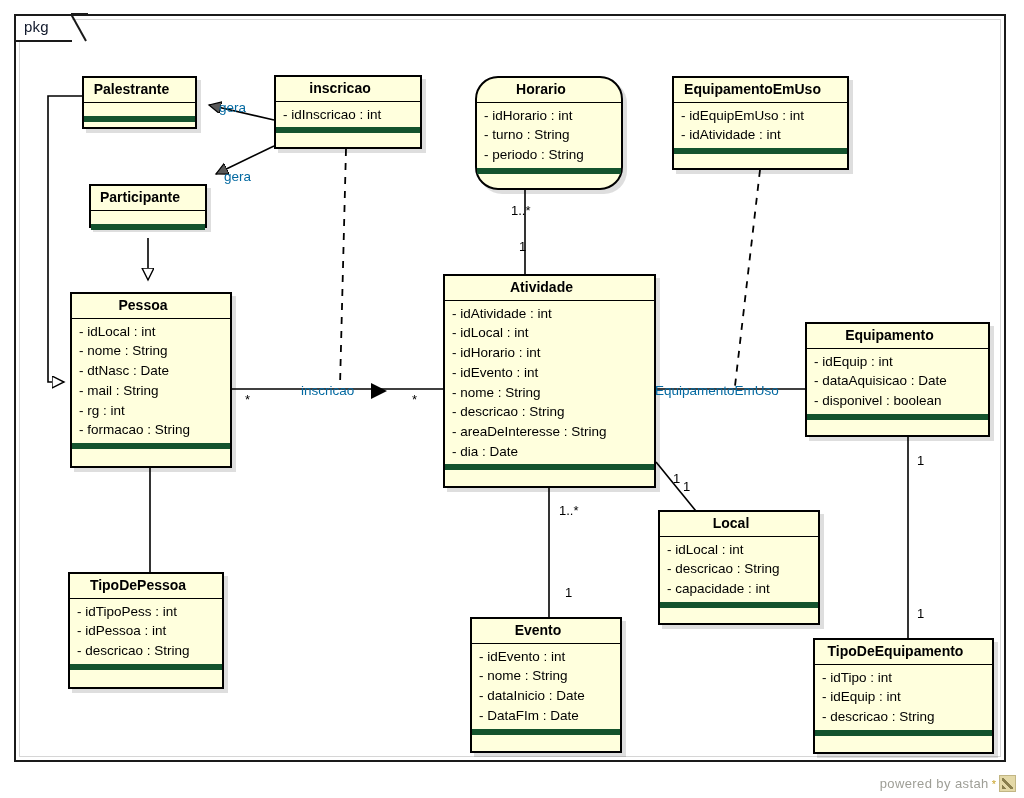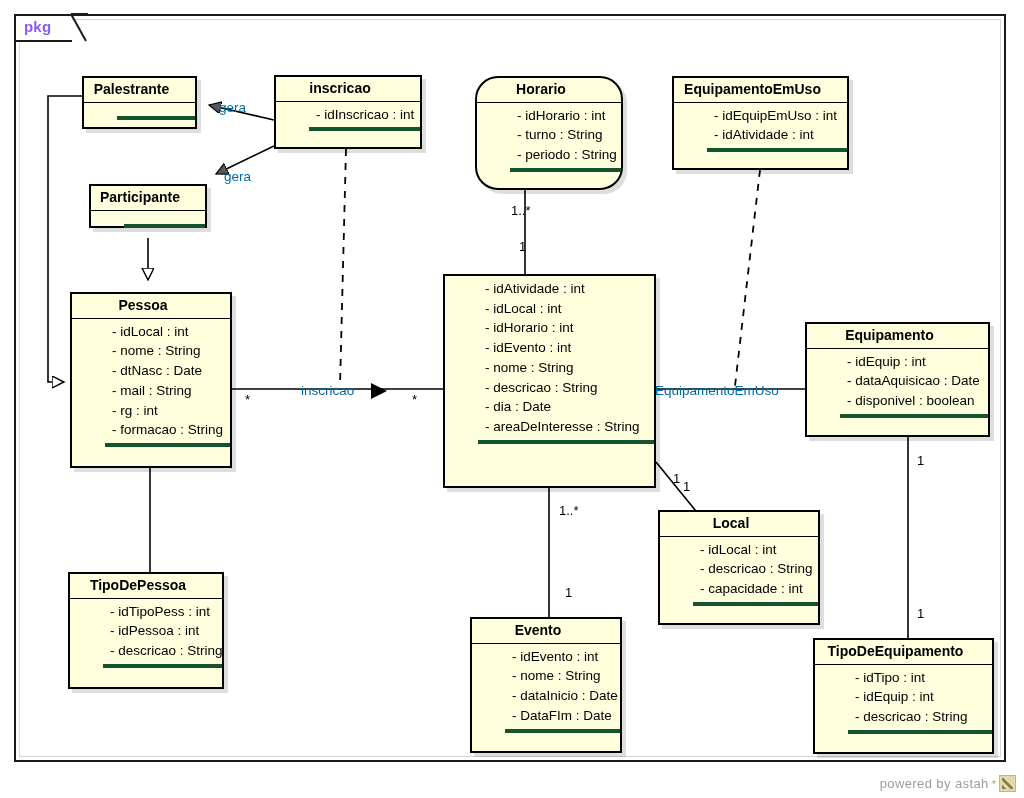--- a/index.html
+++ b/index.html
@@ -57,22 +57,22 @@
     left: 70px;
     top: 13px;
     width: 20px;
     height: 30px;
   }
   .pkg-label {
     position: absolute;
     left: 24px;
     top: 18px;
     font-size: 15px;
-    font-weight: bold;
-    color: #8b5cf6;
+    font-weight: normal;
+    color: #0f172a;
     letter-spacing: 0.2px;
   }
   .pkg-mask {
     position: absolute;
     left: 16px;
     top: 16px;
     width: 54px;
     height: 24px;
     background: #ffffff;
   }
@@ -100,24 +100,23 @@
     text-align: center;
     font-size: 14px;
     font-weight: bold;
     color: #000000;
     padding: 4px 20px 5px 4px;
     border-bottom: 1px solid #000000;
     line-height: 1.05;
     white-space: nowrap;
   }
   .uml-attrs {
-    border-bottom: 4px solid #14532d;
+    border-bottom: 6px solid #14532d;
     padding: 3px 4px 3px 7px;
     min-height: 9px;
-    margin-left: 33px;
   }
   .uml-attrs.empty {
     padding: 0;
     height: 13px;
     min-height: 0;
   }
   .uml-attr {
     font-size: 13.5px;
     color: #000000;
     line-height: 19.7px;
@@ -303,29 +302,30 @@
           <div class="uml-attr">- idLocal : int</div>
           <div class="uml-attr">- nome : String</div>
           <div class="uml-attr">- dtNasc : Date</div>
           <div class="uml-attr">- mail : String</div>
           <div class="uml-attr">- rg : int</div>
           <div class="uml-attr">- formacao : String</div>
         </div>
         <div class="uml-ops"></div>
       </div>
       <div class="uml-class" style="left: 443px; top: 274px; width: 213px; height: 214px;">
+        <div class="uml-name">Atividade</div>
         <div class="uml-attrs">
           <div class="uml-attr">- idAtividade : int</div>
           <div class="uml-attr">- idLocal : int</div>
           <div class="uml-attr">- idHorario : int</div>
           <div class="uml-attr">- idEvento : int</div>
           <div class="uml-attr">- nome : String</div>
           <div class="uml-attr">- descricao : String</div>
+          <div class="uml-attr">- areaDeInteresse : String</div>
           <div class="uml-attr">- dia : Date</div>
-          <div class="uml-attr">- areaDeInteresse : String</div>
         </div>
         <div class="uml-ops"></div>
       </div>
       <div class="uml-class" style="left: 805px; top: 322px; width: 185px; height: 115px;">
         <div class="uml-name">Equipamento</div>
         <div class="uml-attrs">
           <div class="uml-attr">- idEquip : int</div>
           <div class="uml-attr">- dataAquisicao : Date</div>
           <div class="uml-attr">- disponivel : boolean</div>
         </div>

